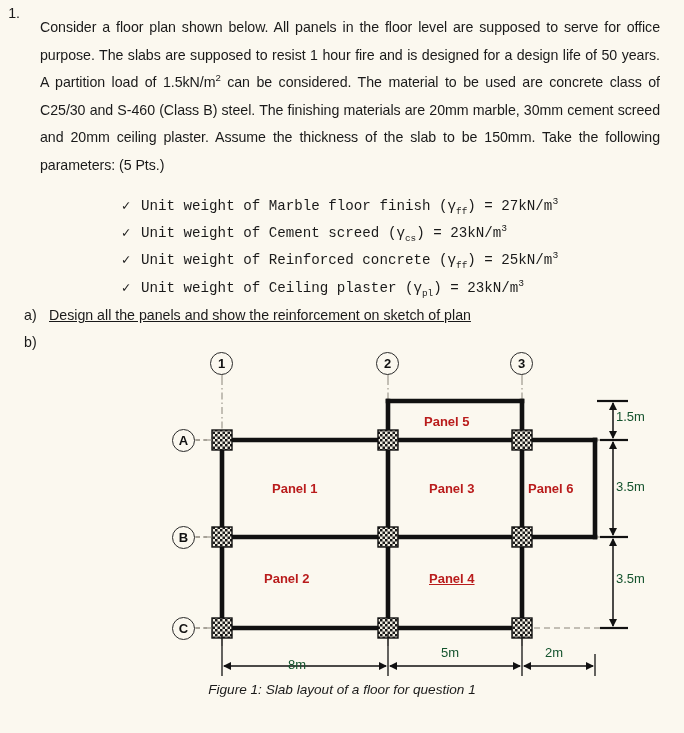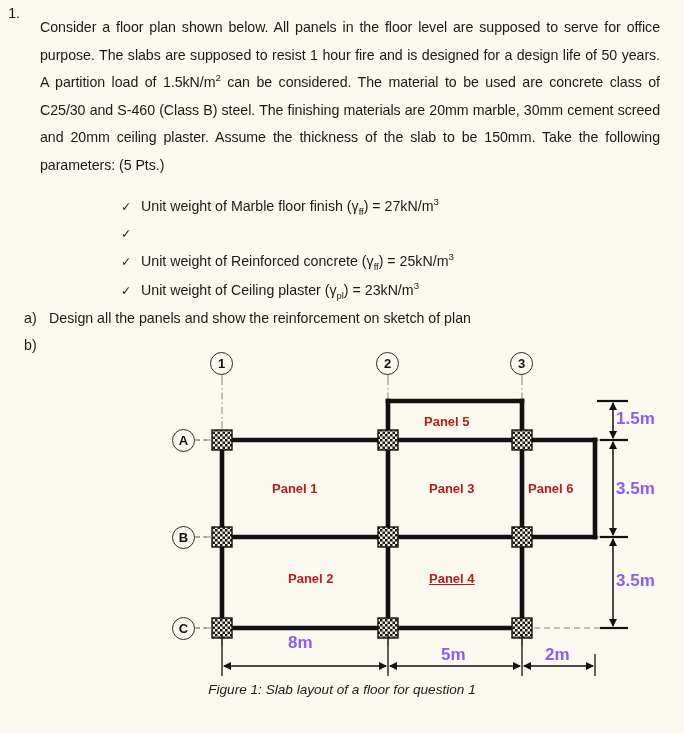--- a/index.html
+++ b/index.html
@@ -63,33 +63,33 @@
     align-items: baseline;
     font-size: 14.2px;
     line-height: 27.2px;
     padding-left: 121px;
   }
   .check-glyph {
     flex: 0 0 20px;
     font-size: 12.5px;
     color: #1a1a1a;
   }
-  .check-text { flex: 0 1 auto; white-space: nowrap; }
+  .check-text { flex: 0 1 auto; white-space: nowrap; font-family: Liberation Mono, monospace; }
 
   
   .sub-list { margin: 0; padding: 0; list-style: none; }
   .sub-item {
     display: flex;
     align-items: baseline;
     font-size: 14.2px;
     line-height: 27.5px;
     padding-left: 24px;
   }
   .sub-label { flex: 0 0 25px; }
-  .sub-text { flex: 0 1 auto; }
+  .sub-text { flex: 0 1 auto; text-decoration: underline; }
 
   
   .figure {
     position: absolute;
     left: 0;
     top: 349px;
     width: 684px;
     height: 384px;
   }
   .plan { position: absolute; left: 0; top: 0; width: 684px; height: 330px; }
@@ -127,44 +127,44 @@
     position: absolute;
     font-size: 13px;
     font-weight: bold;
     color: #b91c1c;
     white-space: nowrap;
   }
 
   
   .dim-label {
     position: absolute;
-    font-size: 17px;
-    color: #8b5cf6;
+    font-size: 13px;
+    color: #14532d;
     white-space: nowrap;
-    font-weight: bold;
   }
 </style>
 </head>
 <body>
 
 <div class="question">
   <div class="q-row">
     <div class="q-num">1.</div>
     <div class="q-body">
       <p class="para"><span>Consider a floor plan shown below. All panels in the floor level are supposed to serve for office purpose. The slabs are supposed to resist 1 hour fire and is designed for a design life of 50 years. A partition load of 1.5kN/m</span><sup class="sup">2</sup><span> can be considered. The material to be used are concrete class of C25/30 and S-460 (Class B) steel. The finishing materials are 20mm marble, 30mm cement screed and 20mm ceiling plaster. Assume the thickness of the slab to be 150mm. Take the following parameters: (5 Pts.)</span></p>
     </div>
   </div>
 
   <ul class="checklist">
     <li class="check-item">
       <span class="check-glyph">✓</span>
       <span class="check-text"><span>Unit weight of Marble floor finish (γ</span><sub class="sub">ff</sub><span>) = 27kN/m</span><sup class="sup">3</sup></span>
     </li>
     <li class="check-item">
       <span class="check-glyph">✓</span>
+      <span class="check-text"><span>Unit weight of Cement screed (γ</span><sub class="sub">cs</sub><span>) = 23kN/m</span><sup class="sup">3</sup></span>
     </li>
     <li class="check-item">
       <span class="check-glyph">✓</span>
       <span class="check-text"><span>Unit weight of Reinforced concrete (γ</span><sub class="sub">ff</sub><span>) = 25kN/m</span><sup class="sup">3</sup></span>
     </li>
     <li class="check-item">
       <span class="check-glyph">✓</span>
       <span class="check-text"><span>Unit weight of Ceiling plaster (γ</span><sub class="sub">pl</sub><span>) = 23kN/m</span><sup class="sup">3</sup></span>
     </li>
   </ul>
@@ -279,27 +279,27 @@
 
   <div class="bubble" style="left:210px; top:3px;">1</div>
   <div class="bubble" style="left:376px; top:3px;">2</div>
   <div class="bubble" style="left:510px; top:3px;">3</div>
 
   <div class="bubble" style="left:172px; top:80px;">A</div>
   <div class="bubble" style="left:172px; top:177px;">B</div>
   <div class="bubble" style="left:172px; top:268px;">C</div>
 
   <div class="panel-label" style="left:272px; top:132px;">Panel 1</div>
-  <div class="panel-label" style="left:288px; top:222px;">Panel 2</div>
+  <div class="panel-label" style="left:264px; top:222px;">Panel 2</div>
   <div class="panel-label" style="left:429px; top:132px;">Panel 3</div>
   <div class="panel-label" style="left:429px; top:222px;text-decoration:underline;">Panel 4</div>
   <div class="panel-label" style="left:424px; top:65px;">Panel 5</div>
   <div class="panel-label" style="left:528px; top:132px;">Panel 6</div>
 
-  <div class="dim-label" style="left:288px; top:284px;">8m</div>
+  <div class="dim-label" style="left:288px; top:308px;">8m</div>
   <div class="dim-label" style="left:441px; top:296px;">5m</div>
   <div class="dim-label" style="left:545px; top:296px;">2m</div>
 
   <div class="dim-label" style="left:616px; top:60px;">1.5m</div>
   <div class="dim-label" style="left:616px; top:130px;">3.5m</div>
   <div class="dim-label" style="left:616px; top:222px;">3.5m</div>
 </div>
 
 <div class="caption">Figure 1: Slab layout of a floor for question 1</div>
 

